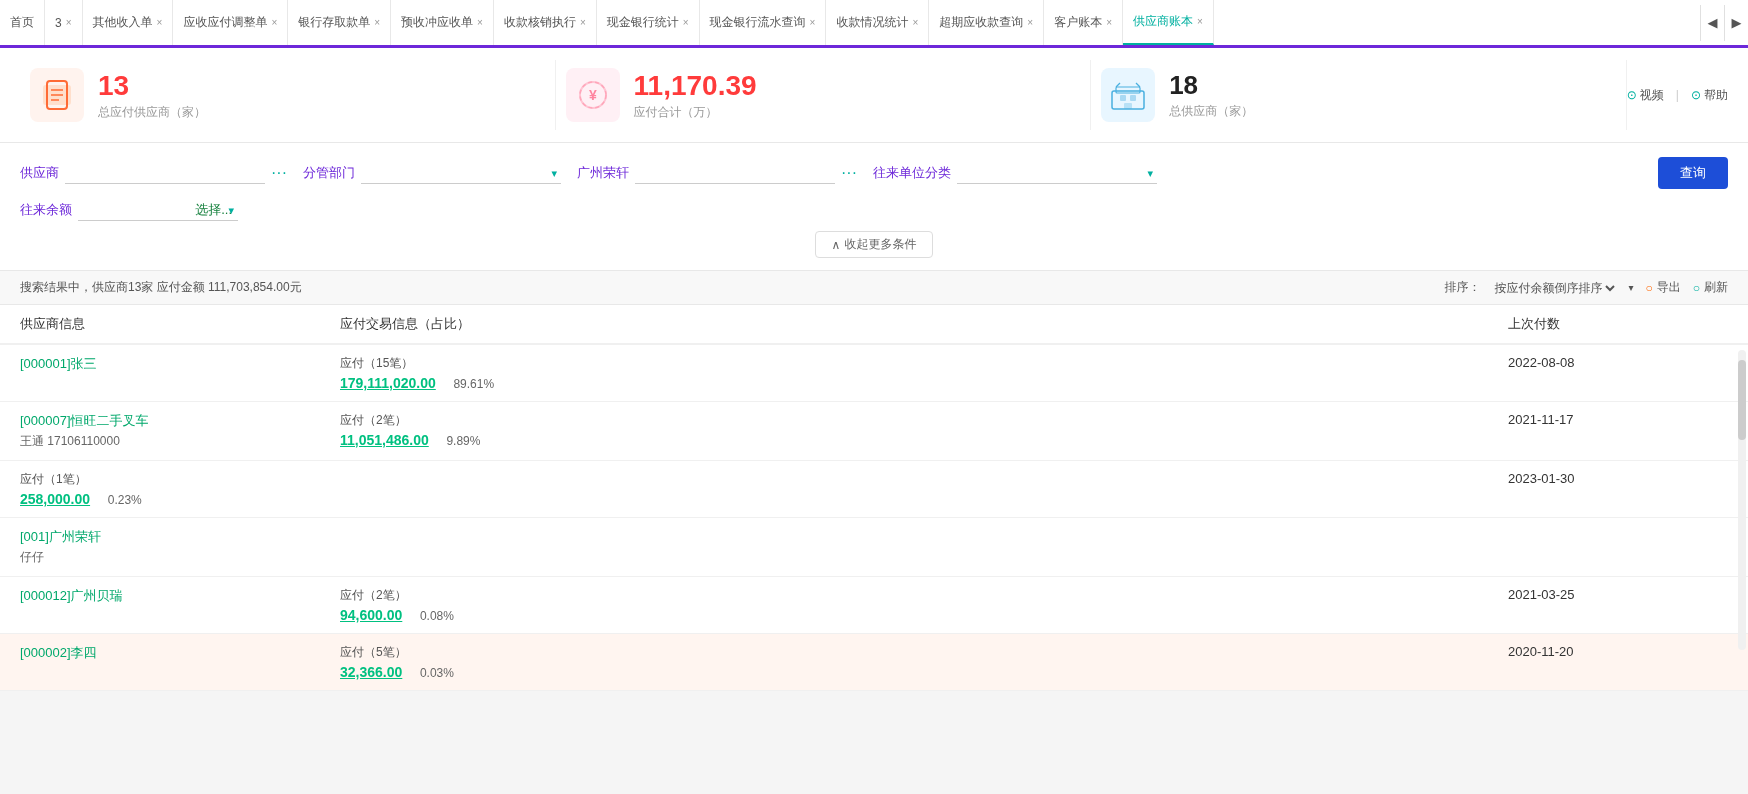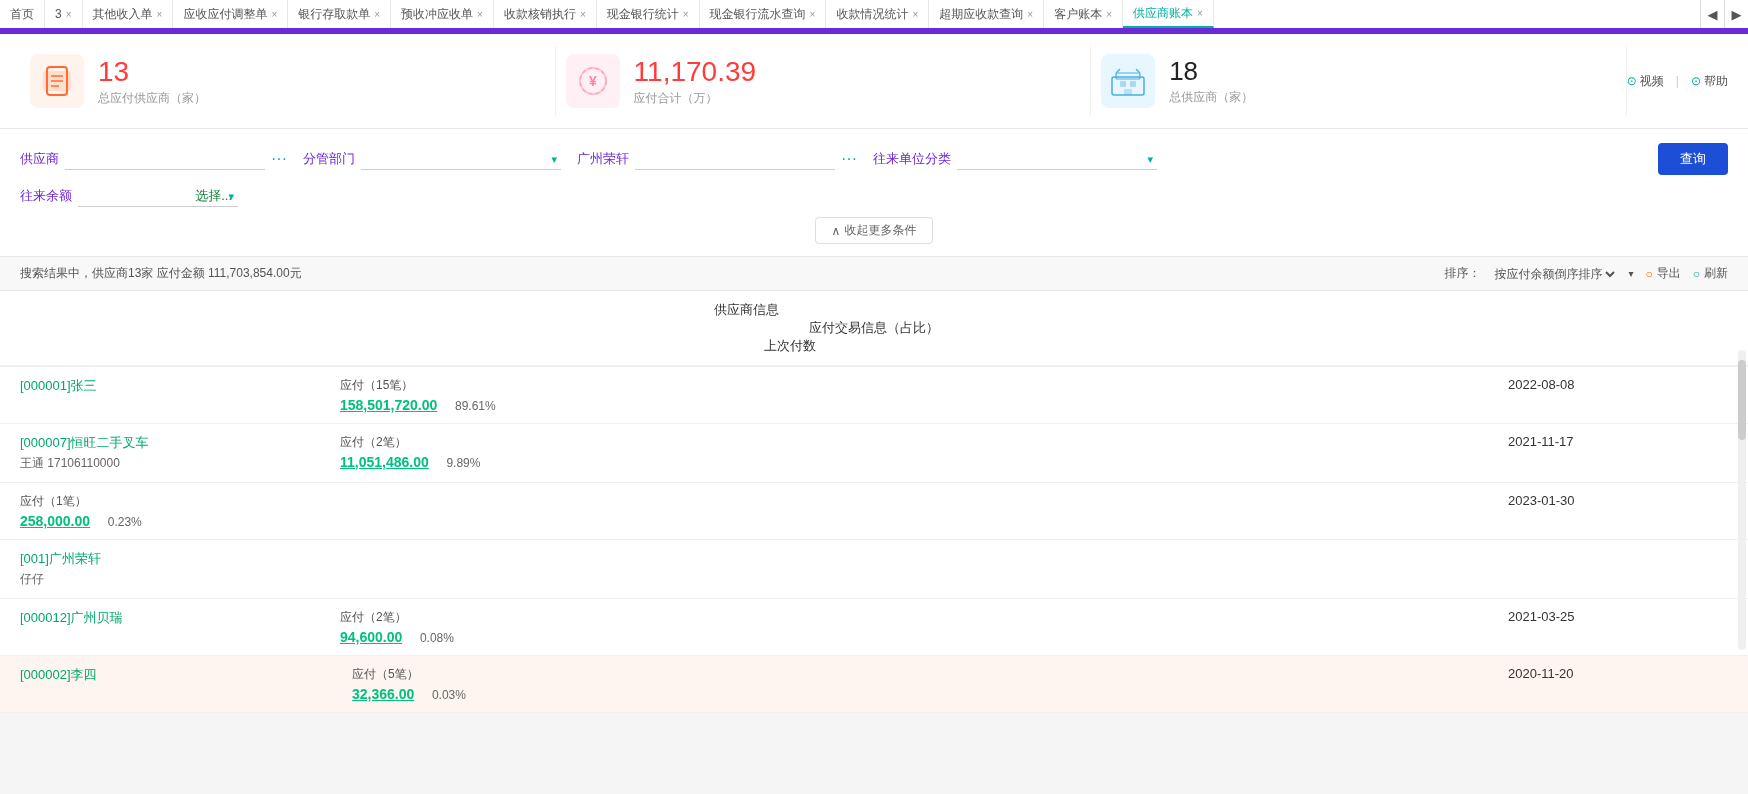--- a/index.html
+++ b/index.html
@@ -1,21 +1,21 @@
 <!DOCTYPE html>
 <html><head>
   <meta charset="utf-8">
   <style>
     * { box-sizing: border-box; margin: 0; padding: 0; }
     body { font-family: 'Microsoft YaHei', Arial, sans-serif; font-size: 13px; background: #f5f5f5; color: #333; width: 1748px; min-height: 794px; overflow-x: hidden; }
 
     
     .top-nav {
-      display: flex; align-items: center; background: #fff; border-bottom: 6px solid #6d28d9;
-      height: 34px; overflow: hidden;
+      display: flex; align-items: center; background: #fff; border-bottom: 3px solid #6d28d9;
+      height: 48px; overflow: hidden;
     }
     .nav-tab {
       display: flex; align-items: center; padding: 0 10px; height: 100%;
       border-right: 1px solid #e8e8e8; white-space: nowrap; cursor: pointer;
       font-size: 12px; color: #555; gap: 4px; flex-shrink: 0;
     }
     .nav-tab.active { color: #00b0a0; border-bottom: 2px solid #00b0a0; background: #fff; }
     .nav-tab .close-icon { color: #999; font-size: 10px; cursor: pointer; }
     .nav-arrows { display: flex; align-items: center; margin-left: auto; }
     .nav-arrow { width: 24px; height: 36px; display: flex; align-items: center; justify-content: center; cursor: pointer; border-left: 1px solid #e0e0e0; color: #555; }
@@ -28,21 +28,21 @@
     .summary-card {
       display: flex; align-items: center; gap: 14px; padding: 8px 30px 8px 10px;
       border-right: 1px solid #f0f0f0; flex: 1;
     }
     .summary-card:last-child { border-right: none; }
     .summary-icon { width: 54px; height: 54px; border-radius: 8px; display: flex; align-items: center; justify-content: center; font-size: 28px; }
     .icon-orange { background: #fff3ee; color: #ff6b35; }
     .icon-pink { background: #fff0f5; color: #ff85a0; }
     .icon-blue { background: #e8f6ff; color: #4ab0e0; }
     .summary-info { display: flex; flex-direction: column; }
-    .summary-number { font-size: 28px; font-weight: normal; color: #ff3b3b; line-height: 1.2; }
+    .summary-number { font-size: 28px; font-weight: bold; color: #ff3b3b; line-height: 1.2; }
     .summary-label { font-size: 12px; color: #999; margin-top: 2px; }
     .summary-actions { margin-left: auto; display: flex; gap: 12px; align-items: center; font-size: 12px; color: #555; }
     .summary-actions span { cursor: pointer; display: flex; align-items: center; gap: 3px; }
 
     
     .filter-area {
       background: #fff; padding: 14px 20px 8px 20px; border-bottom: 1px solid #e8e8e8;
     }
     .filter-row { display: flex; align-items: center; gap: 16px; margin-bottom: 10px; flex-wrap: wrap; }
     .filter-item { display: flex; align-items: center; gap: 6px; }
@@ -75,32 +75,32 @@
       display: flex; align-items: center; padding: 8px 20px; background: #f8f8f8;
       border-bottom: 1px solid #e8e8e8; font-size: 12px; color: #555; gap: 8px;
     }
     .results-bar .sort-area { margin-left: auto; display: flex; align-items: center; gap: 12px; }
     .sort-select { border: none; background: transparent; font-size: 12px; color: #555; cursor: pointer; }
     .results-action { display: flex; align-items: center; gap: 4px; cursor: pointer; color: #555; font-size: 12px; }
 
     
     .table-container { background: #fff; margin: 0; overflow-y: auto; }
     .table-header {
-      display: flex; align-items: center; padding: 10px 20px; background: #fff;
-      border-bottom: 2px solid #f0f0f0; font-size: 13px; color: #333; font-weight: normal; flex-direction: column;
+      display: flex; align-items: flex-end; padding: 10px 20px; background: #fff;
+      border-bottom: 2px solid #f0f0f0; font-size: 13px; color: #333; font-weight: normal;
     }
     .col-supplier { width: 320px; flex-shrink: 0; }
     .col-transaction { flex: 1; }
     .col-lastpay { width: 220px; flex-shrink: 0; }
 
     .table-row {
       display: flex; align-items: flex-start; padding: 10px 20px; border-bottom: 1px solid #f0f0f0;
       background: #fff;
     }
-    .table-row.highlighted { background: #fff5f0; gap: 12px; }
+    .table-row.highlighted { background: #fff5f0; }
     .row-supplier { width: 320px; flex-shrink: 0; display: flex; flex-direction: column; gap: 3px; }
     .row-supplier a { color: #00a86b; text-decoration: none; font-size: 13px; cursor: pointer; }
     .row-supplier .sub-info { font-size: 12px; color: #666; }
     .row-transaction { flex: 1; display: flex; flex-direction: column; gap: 3px; }
     .row-transaction .tx-label { font-size: 12px; color: #555; }
     .row-transaction .tx-amount { color: #00c080; font-size: 14px; font-weight: bold; cursor: pointer; }
     .row-transaction .tx-percent { color: #666; font-size: 12px; margin-left: 14px; }
     .row-lastpay { width: 220px; flex-shrink: 0; display: flex; align-items: center; font-size: 13px; color: #333; }
   </style>
 </head>
@@ -277,21 +277,21 @@
   </div>
   <div id="table-rows-container">
       <div class="table-row">
     <div class="row-supplier col-supplier">
       <a href="#">[000001]张三</a>
 
     </div>
     <div class="row-transaction col-transaction">
       <span class="tx-label">应付（15笔）</span>
       <div>
-        <a href="#" class="tx-amount">158,501,720.00</a>
+        <a href="#" class="tx-amount">179,111,020.00</a>
         <span class="tx-percent">89.61%</span>
       </div>
     </div>
     <div class="row-lastpay col-lastpay">2022-08-08</div>
   </div>
       <div class="table-row">
     <div class="row-supplier col-supplier">
       <a href="#">[000007]恒旺二手叉车</a>
       <span class="sub-info">王通  17106110000</span>
     </div>

